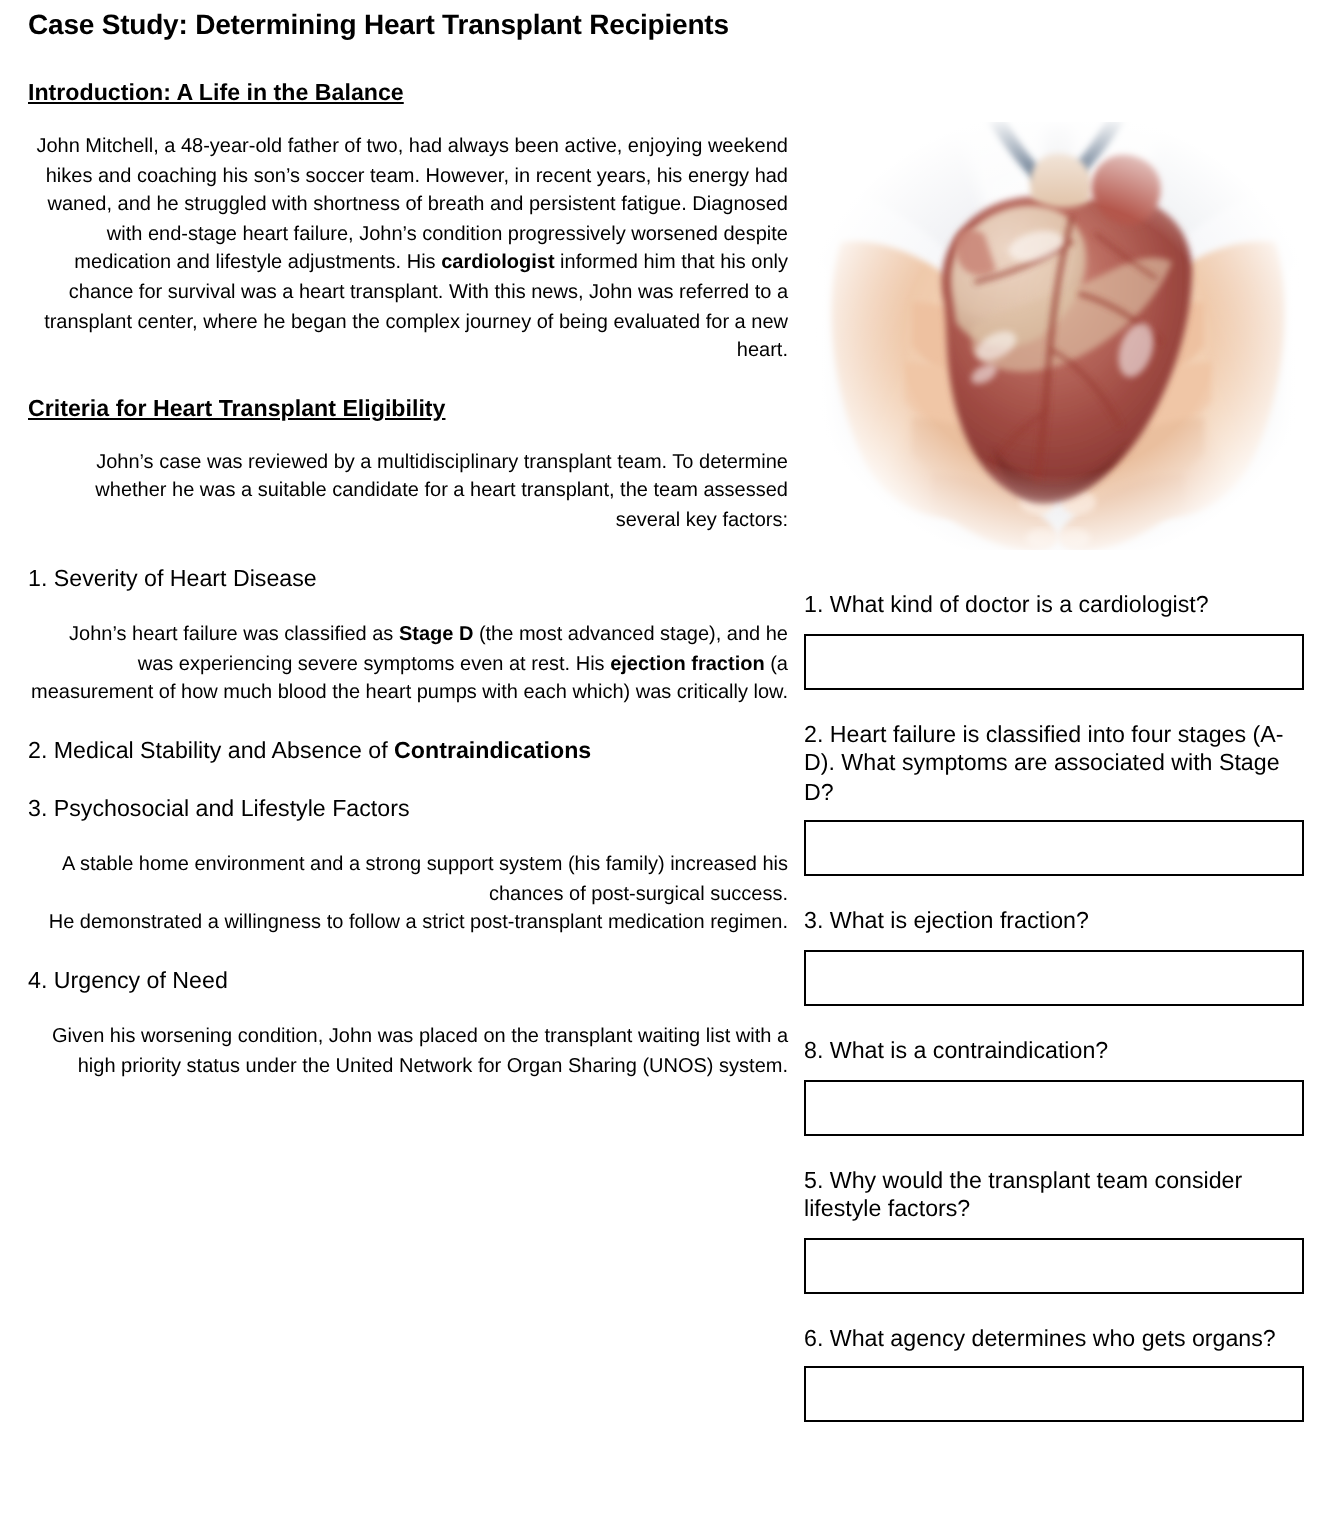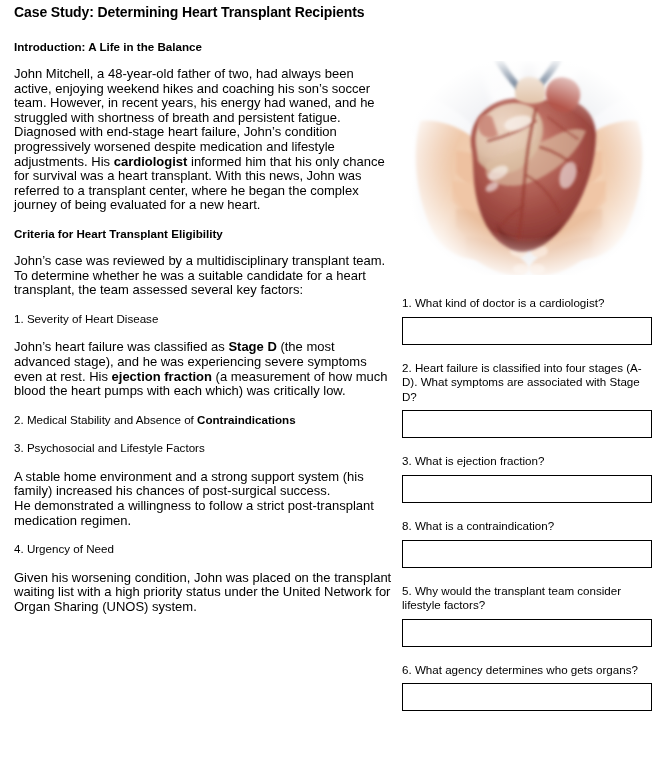--- a/index.html
+++ b/index.html
@@ -35,26 +35,27 @@
     position: absolute;
     left: 14px;
     top: 40px;
     width: 380px;
   }
   .subhead {
     font-size: 11.6px;
     font-weight: bold;
     margin: 0 0 13px 0;
     line-height: 14px;
+    text-decoration: underline;
   }
   .para {
-    font-size: 13px;
+    font-size: 10px;
     line-height: 14.6px;
     margin: 0 0 14px 0;
-    text-align: left;
+    text-align: right;
   }
   .numhead {
     font-size: 11.6px;
     line-height: 14.6px;
     margin: 0 0 14px 0;
   }
   b { font-weight: bold; }
 
   
   .right-col {

